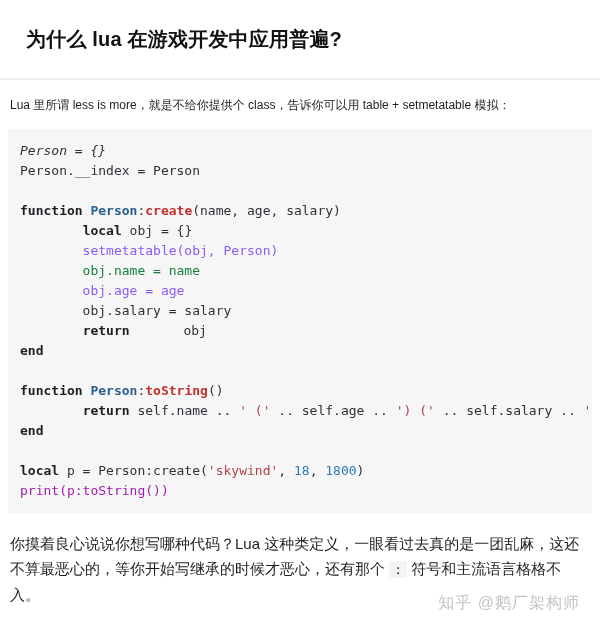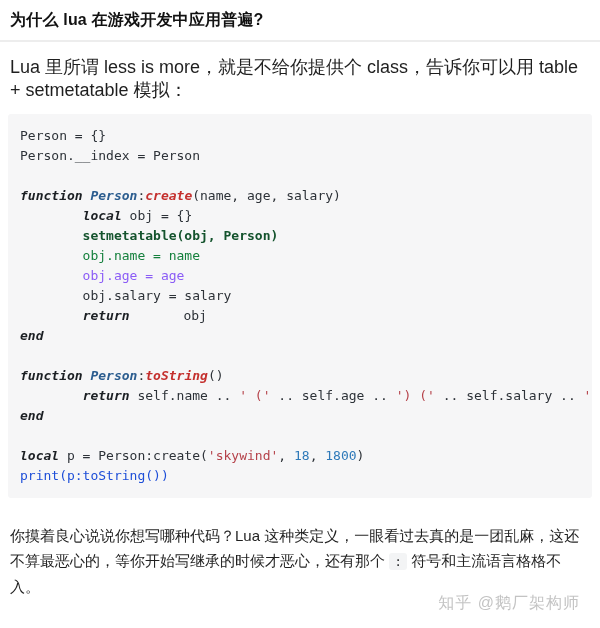--- a/index.html
+++ b/index.html
@@ -6,55 +6,55 @@
   body {
     width: 600px; height: 628px;
     background: #ffffff;
     position: relative;
     overflow: hidden;
     font-family: "Liberation Sans", "DejaVu Sans", sans-serif;
     color: #1a1a1a;
   }
   .page { padding: 0 10px; }
   .title {
-    font-size: 16px;
+    font-size: 20px;
     font-weight: bold;
     color: #121212;
-    margin: 0;
+    margin: 16px;
     padding: 10px 0 9px;
     letter-spacing: 0.2px;
   }
   .divider {
     border: none;
     height: 2px;
     background: #ededed;
     margin: 0 -10px;
   }
   .intro {
-    font-size: 18px;
+    font-size: 12px;
     line-height: 23px;
     margin: 14px 0 12px;
     color: #1f1f1f;
   }
   pre.code-block {
     background: #f6f6f7;
     border-radius: 3px;
     margin: 0 -2px;
     padding: 12px 12px;
     font-family: "DejaVu Sans Mono", "Liberation Mono", monospace;
     font-size: 13px;
     line-height: 20px;
     white-space: pre;
     overflow: hidden;
   }
-  .tok-k, .tok-nc, .tok-nf { font-weight: bold; font-style: italic; }
+  .tok-k, .tok-nc, .tok-nf { font-weight: bold; }
   .body-p {
     font-size: 15px;
     line-height: 25px;
-    margin: 25px 0;
+    margin: 18px 0;
     color: #1f1f1f;
   }
   .inline-code {
     font-family: "DejaVu Sans Mono", "Liberation Mono", monospace;
     background: #f3f4f5;
     border-radius: 3px;
     padding: 1px 5px;
     font-size: 13px;
     color: #37383a;
   }
@@ -69,38 +69,38 @@
     white-space: nowrap;
   }
 </style>
 </head>
 <body>
 
 <div class="page">
   <h1 class="title">为什么 lua 在游戏开发中应用普遍?</h1>
   <hr class="divider">
   <p class="intro">Lua 里所谓 less is more，就是不给你提供个 class，告诉你可以用 table + setmetatable 模拟：</p>
-  <pre class="code-block" id="code-block"><span class="tok tok-pl" style="color: rgb(45, 50, 56);">Person = {}</span>
+  <pre class="code-block" id="code-block"><span class="tok tok-pl" style="color: rgb(45, 50, 56); font-style: italic;">Person = {}</span>
 <span class="tok tok-pl" style="color: rgb(45, 50, 56);">Person.__index = Person</span>
 
 <span class="tok tok-k" style="color: rgb(27, 31, 35);">function</span><span class="tok tok-pl" style="color: rgb(45, 50, 56);"> </span><span class="tok tok-nc" style="color: rgb(44, 93, 143);">Person</span><span class="tok tok-pl" style="color: rgb(45, 50, 56);">:</span><span class="tok tok-nf" style="color: rgb(196, 48, 46);">create</span><span class="tok tok-pl" style="color: rgb(45, 50, 56);">(name, age, salary)</span>
 <span class="tok tok-pl" style="color: rgb(45, 50, 56);">        </span><span class="tok tok-k" style="color: rgb(27, 31, 35);">local</span><span class="tok tok-pl" style="color: rgb(45, 50, 56); text-align: center;"> obj = {}</span>
-<span class="tok tok-pl" style="color: #14532d; font-weight: bold;">        setmetatable(obj, Person)</span>
+<span class="tok tok-pl" style="color: #8b5cf6;">        setmetatable(obj, Person)</span>
 <span class="tok tok-pl" style="color: #15803d;">        obj.name = name</span>
 <span class="tok tok-pl" style="color: #8b5cf6;">        obj.age = age</span>
 <span class="tok tok-pl" style="color: rgb(45, 50, 56);">        obj.salary = salary</span>
 <span class="tok tok-pl" style="color: rgb(45, 50, 56);">        </span><span class="tok tok-k" style="color: rgb(27, 31, 35);">return</span><span class="tok tok-pl" style="color: rgb(45, 50, 56); margin-left: 46px;"> obj</span>
 <span class="tok tok-k" style="color: rgb(27, 31, 35);">end</span>
 
 <span class="tok tok-k" style="color: rgb(27, 31, 35);">function</span><span class="tok tok-pl" style="color: rgb(45, 50, 56);"> </span><span class="tok tok-nc" style="color: rgb(44, 93, 143);">Person</span><span class="tok tok-pl" style="color: rgb(45, 50, 56);">:</span><span class="tok tok-nf" style="color: rgb(196, 48, 46);">toString</span><span class="tok tok-pl" style="color: rgb(45, 50, 56);">()</span>
 <span class="tok tok-pl" style="color: rgb(45, 50, 56);">        </span><span class="tok tok-k" style="color: rgb(27, 31, 35);">return</span><span class="tok tok-pl" style="color: rgb(45, 50, 56);"> self.name .. </span><span class="tok tok-s" style="color: rgb(181, 66, 74);">' ('</span><span class="tok tok-pl" style="color: rgb(45, 50, 56);"> .. self.age .. </span><span class="tok tok-s" style="color: rgb(181, 66, 74);">') ('</span><span class="tok tok-pl" style="color: rgb(45, 50, 56);"> .. self.salary .. </span><span class="tok tok-s" style="color: rgb(181, 66, 74);">')'</span>
 <span class="tok tok-k" style="color: rgb(27, 31, 35);">end</span>
 
 <span class="tok tok-k" style="color: rgb(27, 31, 35);">local</span><span class="tok tok-pl" style="color: rgb(45, 50, 56);"> p = Person:create(</span><span class="tok tok-s" style="color: rgb(181, 66, 74);">'skywind'</span><span class="tok tok-pl" style="color: rgb(45, 50, 56);">, </span><span class="tok tok-mi" style="color: rgb(46, 121, 185);">18</span><span class="tok tok-pl" style="color: rgb(45, 50, 56);">, </span><span class="tok tok-mi" style="color: rgb(46, 121, 185);">1800</span><span class="tok tok-pl" style="color: rgb(45, 50, 56);">)</span>
-<span class="tok tok-pl" style="color: #1d4ed8; margin-top: 32px;">print(p:toString())</span>
+<span class="tok tok-pl" style="color: #a21caf; margin-top: 32px;">print(p:toString())</span>
 </pre>
   <div id="paragraphs">
       <p class="body-p">你摸着良心说说你想写哪种代码？Lua 这种类定义，一眼看过去真的是一团乱麻，这还不算最恶心的，等你开始写继承的时候才恶心，还有那个 <code class="inline-code">:</code> 符号和主流语言格格不入。</p>
       <p class="body-p">这种程序写大了是很容易一团乱麻的，容易写飞，你忘记写一行 <code class="inline-code">Person.__index = Person</code> 你可能怎么死的都不知道，很多新技术最初的目标都在于简化现有技术，但是最终却以增加了更多额外的复杂性收场，其他语言直接定义个 class 这么简单基础的事情，在 lua 里都那么恶心。</p>
     </div>
 </div>
 
 <div class="watermark">知乎 @鹅厂架构师</div>
 
 </body></html>

